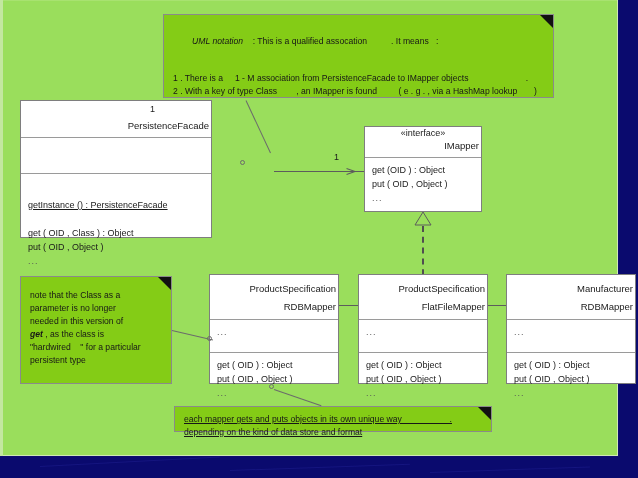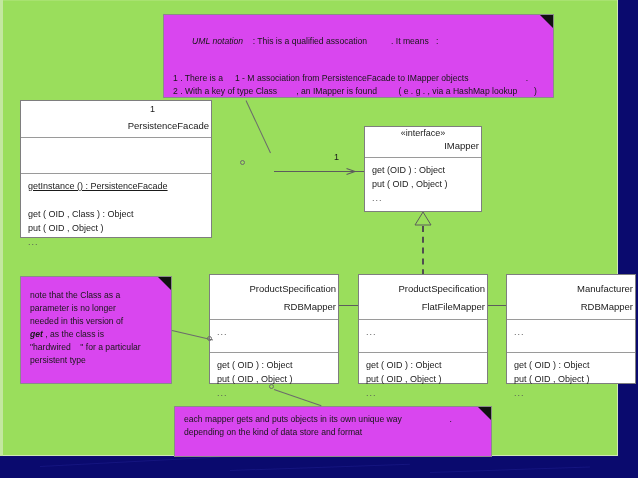--- a/index.html
+++ b/index.html
@@ -68,27 +68,27 @@
     height: 0;
     font-size: 0;
   }
   .uml-compart {
     font-size: 9px;
     color: #1a1a1a;
     line-height: 14px;
     padding: 5px 6px 5px 7px;
   }
   .uml-compart .op { white-space: nowrap; }
-  .uml-compart .op.static { text-decoration: underline; }
+  .uml-compart .op.static { text-decoration: underline; margin-top: 19px; }
   .dots { letter-spacing: 1px; color: #555; }
 
   
   .note {
     position: absolute;
-    background: #d946ef;
+    background: #84cc16;
     border: 1px solid #8a8a8a;
     box-sizing: border-box;
     font-size: 8.6px;
     color: #171717;
     line-height: 13px;
   }
   .note .fold {
     position: absolute;
     top: 0; right: 0;
     width: 0; height: 0;
@@ -265,21 +265,21 @@
       <div class="ln">needed in this version of</div>
       <div class="ln"><span style="font-style:italic;font-weight:bold;">get</span><span> , as the class is</span></div>
       <div class="ln">"hardwired    " for a particular</div>
       <div class="ln">persistent type</div>
     </div>
   </div>
 
   <div class="leader" style="left:172px; top:330px; width:42px; transform: rotate(13deg);"></div>
   <div class="anchor-dot" style="left:207px; top:336px;"></div>
 
-  <div class="note" style="left:174px; top:406px; width:318px; height:51px;">
+  <div class="note" style="left:174px; top:406px; width:318px; height:26px;text-decoration:underline;">
     <div class="fold"></div>
     <div class="body" style="padding:6px 9px;">
       <div class="ln">each mapper gets and puts objects in its own unique way                    .</div>
       <div class="ln">depending on the kind of data store and format</div>
     </div>
   </div>
 
   <div class="leader" style="left:274px; top:389px; width:50px; transform: rotate(19deg);"></div>
   <div class="anchor-dot" style="left:269px; top:384px;"></div>
 

